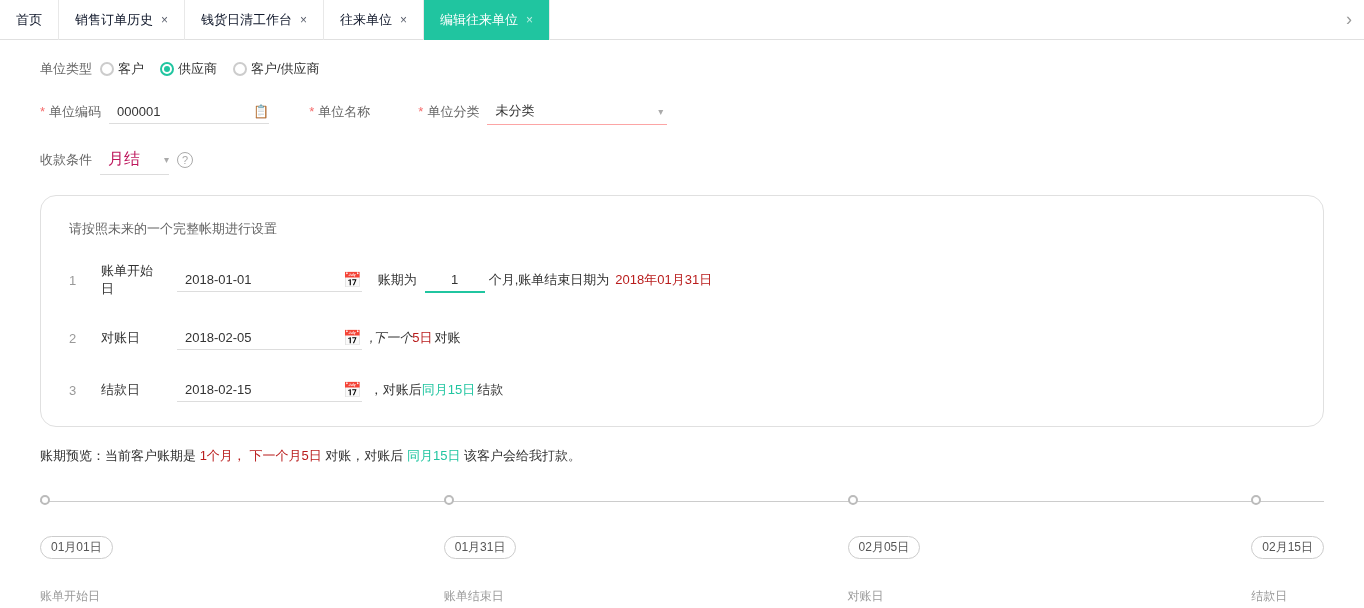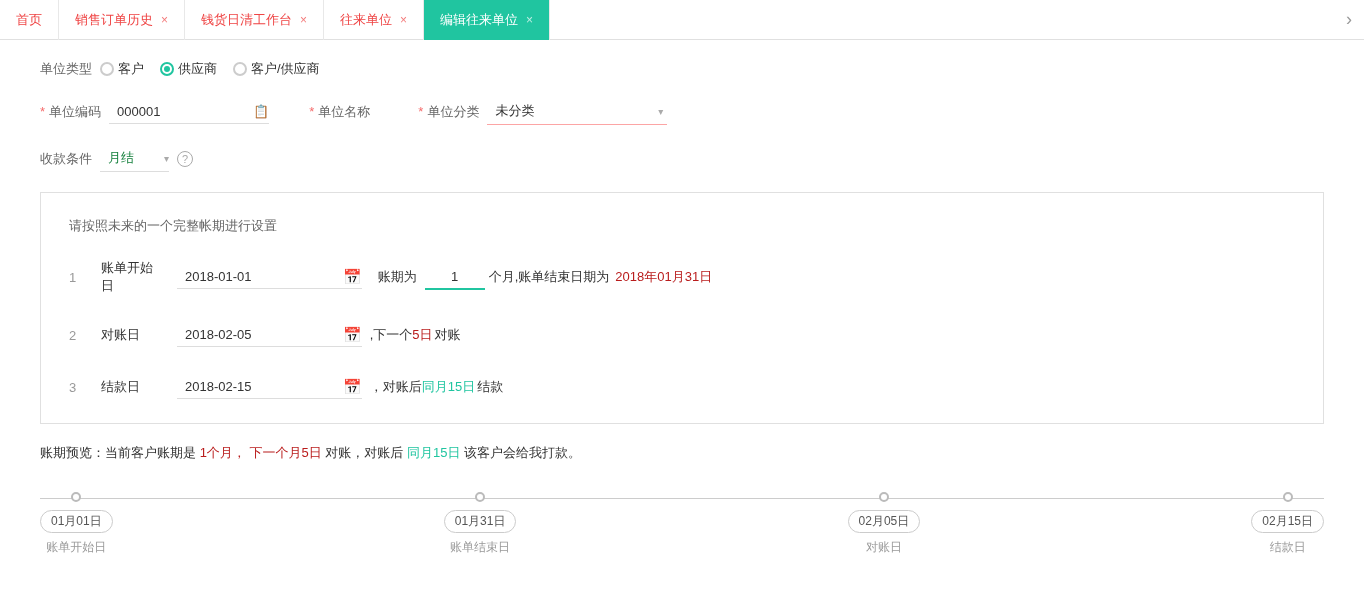--- a/index.html
+++ b/index.html
@@ -4,21 +4,21 @@
   <style>
     * { box-sizing: border-box; margin: 0; padding: 0; }
     body { font-family: "Microsoft YaHei", "PingFang SC", Arial, sans-serif; font-size: 13px; color: #333; background: #f5f5f5; }
 
     
     .tabs-bar {
       display: flex; align-items: center; background: #fff; border-bottom: 1px solid #e0e0e0; height: 40px; padding-left: 0;
     }
     .tab {
       display: flex; align-items: center; height: 40px; padding: 0 16px; cursor: pointer; border-right: 1px solid #e8e8e8;
-      font-size: 13px; color: #ef4444; white-space: nowrap; position: relative;
+      font-size: 13px; color: #0f172a; white-space: nowrap; position: relative;
     }
     .tab.active {
       background: #20c5a0; color: #fff;
     }
     .tab .close-btn {
       margin-left: 8px; font-size: 12px; cursor: pointer; opacity: 0.7;
     }
     .tab.active .close-btn { color: #fff; }
     .tab-more {
       margin-left: auto; padding: 0 12px; cursor: pointer; color: #999; font-size: 18px;
@@ -68,42 +68,42 @@
     .input-with-icon input {
       border: none; outline: none; padding: 4px 8px; font-size: 13px; width: 160px; background: transparent;
     }
     .calendar-icon {
       color: #aaa; cursor: pointer; margin-left: 4px;
     }
     .select-with-arrow {
       display: flex; align-items: center; border-bottom: 1px solid #ddd; cursor: pointer;
     }
     .select-with-arrow span.value {
-      color: #15803d; padding: 4px 8px; font-size: 13px; min-width: 60px;
+      color: #be185d; padding: 4px 8px; font-size: 16px; min-width: 60px;
     }
     .arrow-down {
       color: #aaa; font-size: 10px; margin-left: 4px;
     }
     .select-plain {
       display: flex; align-items: center; border-bottom: 1px solid #fca5a5; min-width: 180px;
     }
     .select-plain span.select-val {
       padding: 4px 8px; font-size: 13px; color: #333; flex: 1;
     }
     .select-plain .arrow-down { margin-right: 4px; }
 
     .help-icon {
       width: 16px; height: 16px; border-radius: 50%; border: 1px solid #aaa;
       display: inline-flex; align-items: center; justify-content: center;
       font-size: 11px; color: #aaa; cursor: pointer; margin-left: 8px;
     }
 
     
     .panel {
-      border: 1px solid #e0e0e0; border-radius: 0; padding: 24px 28px; margin-bottom: 20px;
+      border: 1px solid #e0e0e0; border-radius: 16px; padding: 24px 28px; margin-bottom: 20px;
     }
     .panel-title {
       font-size: 13px; color: #666; margin-bottom: 24px;
     }
 
     
     .setting-row {
       display: flex; align-items: center; margin-bottom: 28px;
     }
     .setting-row:last-child { margin-bottom: 0; }
@@ -136,21 +136,21 @@
     .timeline-container {
       display: flex; align-items: flex-start; padding: 10px 0 20px 0; position: relative;
     }
     .timeline-line {
       position: absolute; top: 16px; left: 0; right: 0; height: 1px; background: #ccc;
     }
     .timeline-items {
       display: flex; align-items: flex-start; width: 100%; justify-content: space-between; position: relative; z-index: 1;
     }
     .timeline-item {
-      display: flex; flex-direction: column; align-items: center;
+      display: flex; flex-direction: column;  gap: 23px;
     }
     .timeline-dot {
       width: 10px; height: 10px; border-radius: 50%; background: #fff; border: 2px solid #bbb; margin-bottom: 8px; z-index: 2;
     }
     .timeline-date {
       font-size: 12px; color: #555; padding: 2px 10px; border: 1px solid #ccc; border-radius: 20px; background: #fff; margin-bottom: 6px; white-space: nowrap;
     }
     .timeline-label {
       font-size: 12px; color: #999;
     }
@@ -253,21 +253,21 @@
       <span class="highlight-orange" style="margin-left:6px;font-size:13px;">2018年01月31日</span>
     </div>
 
     <div class="setting-row">
       <span class="row-num">2</span>
       <span class="row-field-label">对账日</span>
       <div class="input-with-icon">
         <input type="text" class="date-input" value="2018-02-05" style="">
         <span class="calendar-icon" style="font-size:15px;margin-left:6px;">📅</span>
       </div>
-      <span class="row-desc" style="margin-left:8px;">,下一个</span>
+      <span class="row-desc" style="margin-left:8px;font-style:italic;">,下一个</span>
       <span class="highlight-orange" style="font-size:13px;">5日</span>
       <span class="row-desc" style="margin-left:2px;">对账</span>
     </div>
 
     <div class="setting-row">
       <span class="row-num">3</span>
       <span class="row-field-label">结款日</span>
       <div class="input-with-icon">
         <input type="text" class="date-input" value="2018-02-15" style="">
         <span class="calendar-icon" style="font-size:15px;margin-left:6px;">📅</span>

